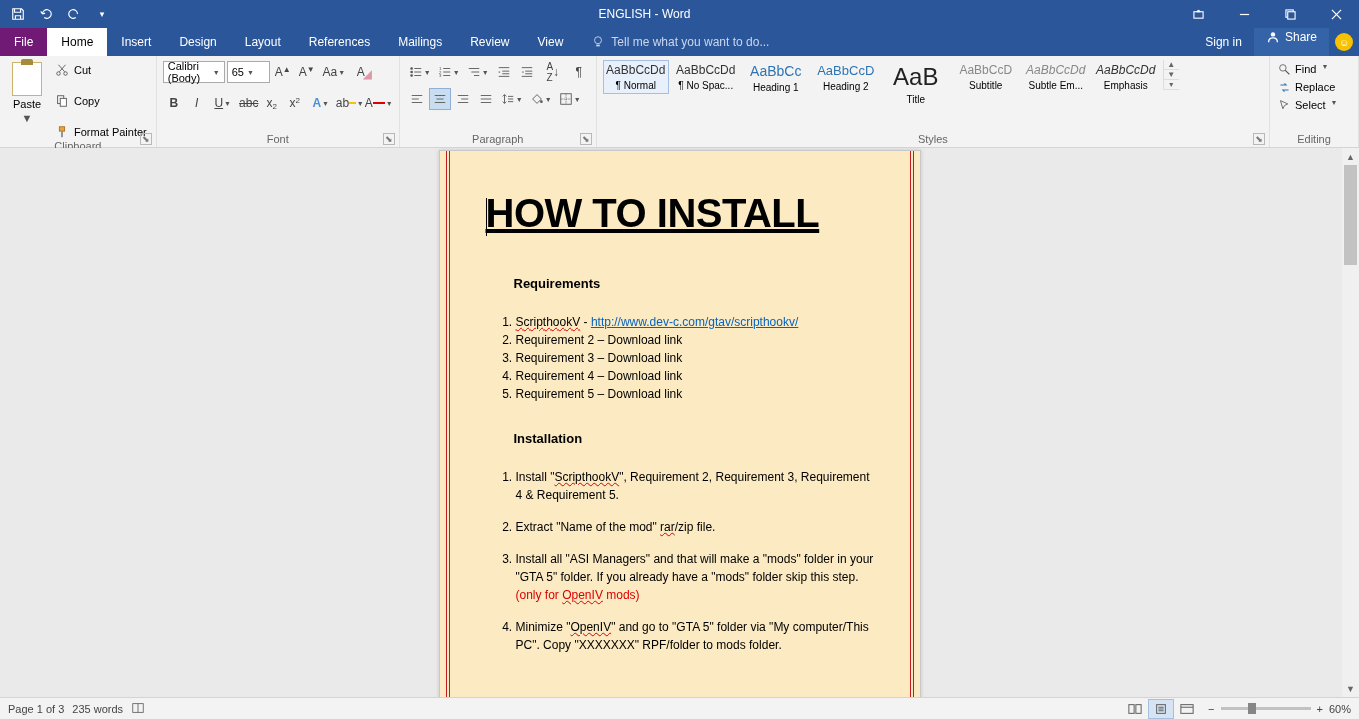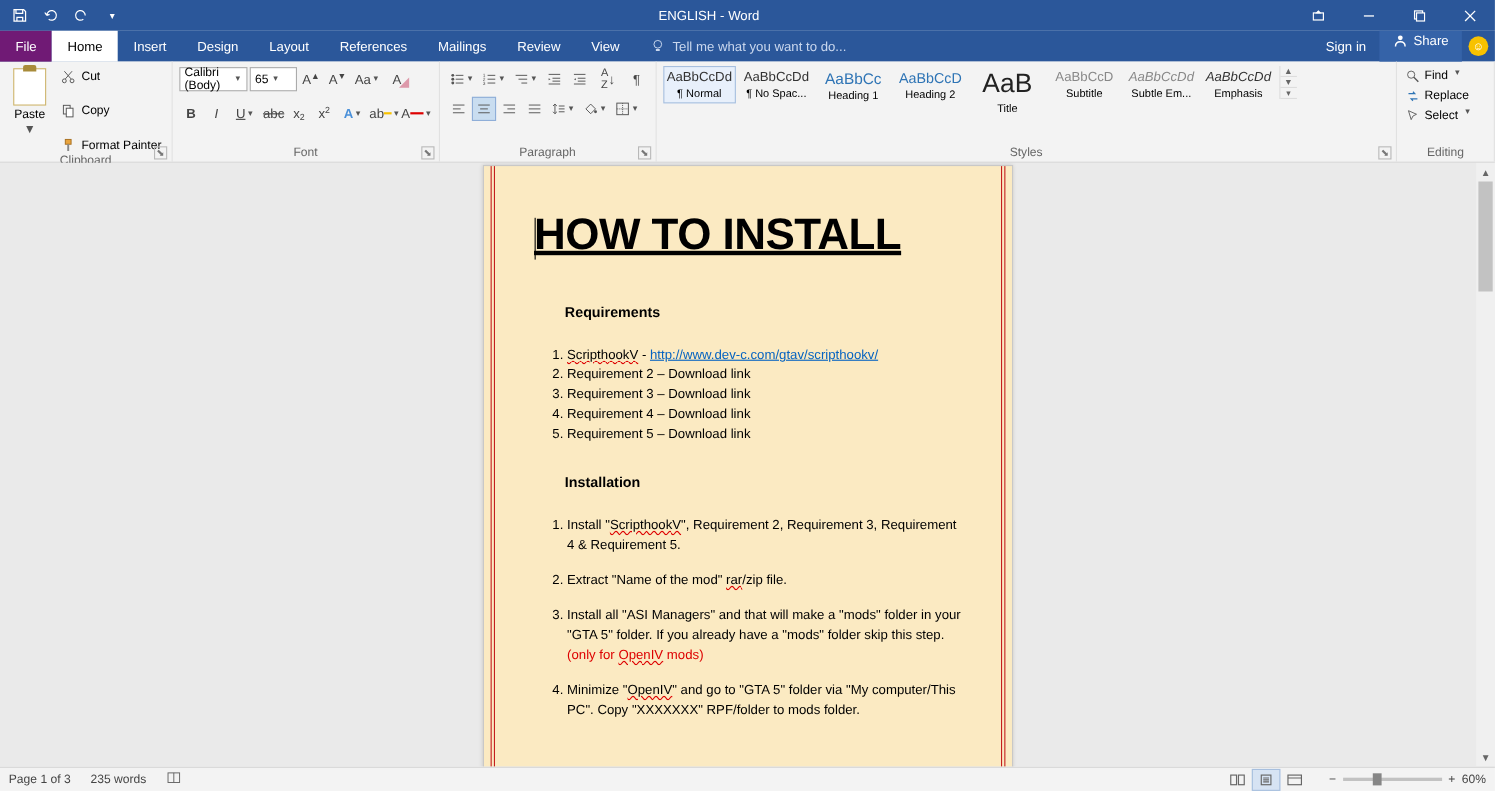--- a/index.html
+++ b/index.html
@@ -98,21 +98,21 @@
 .red-text { color: #d00; }
 .cursor { display: inline-block; width: 0; border-left: 1px solid #000; height: 38px; vertical-align: bottom; margin-right: -1px; }
 
 
 .vscroll { position: absolute; right: 0; top: 0; bottom: 0; width: 17px; background: #f0f0f0; }
 .vscroll .up, .vscroll .down { height: 17px; display: flex; align-items: center; justify-content: center; font-size: 9px; color: #666; }
 .vscroll .down { position: absolute; bottom: 0; left: 0; right: 0; }
 .vscroll .thumb { position: absolute; left: 2px; right: 2px; top: 17px; height: 100px; background: #c2c2c2; }
 
 
-.statusbar { position: absolute; bottom: 0; left: 0; right: 0; height: 22px; background: #f3f3f3; border-top: 1px solid #d4d4d4; display: flex; align-items: center; font-size: 11px; color: #444; padding: 0 8px; gap: 18px; }
+.statusbar { position: absolute; bottom: 0; left: 0; right: 0; height: 22px; background: #f3f3f3; border-top: 1px solid #d4d4d4; display: flex; align-items: center; font-size: 11px; color: #444; padding: 0 8px; gap: 8px; }
 .statusbar .spacer { flex: 1; }
 .viewbtns { display: flex; gap: 0; }
 .viewbtn { width: 26px; height: 20px; display: flex; align-items: center; justify-content: center; border: 1px solid transparent; }
 .viewbtn.active { background: #d6e3f3; border-color: #a7bfde; }
 .viewbtn svg { width: 14px; height: 12px; fill: none; stroke: #666; stroke-width: 1.2; }
 .zoom { display: flex; align-items: center; gap: 6px; }
 .zoom-track { width: 90px; height: 3px; background: #c2c2c2; position: relative; }
 .zoom-thumb { position: absolute; left: 30%; top: -4px; width: 8px; height: 11px; background: #868686; }
 </style>
 </head>

